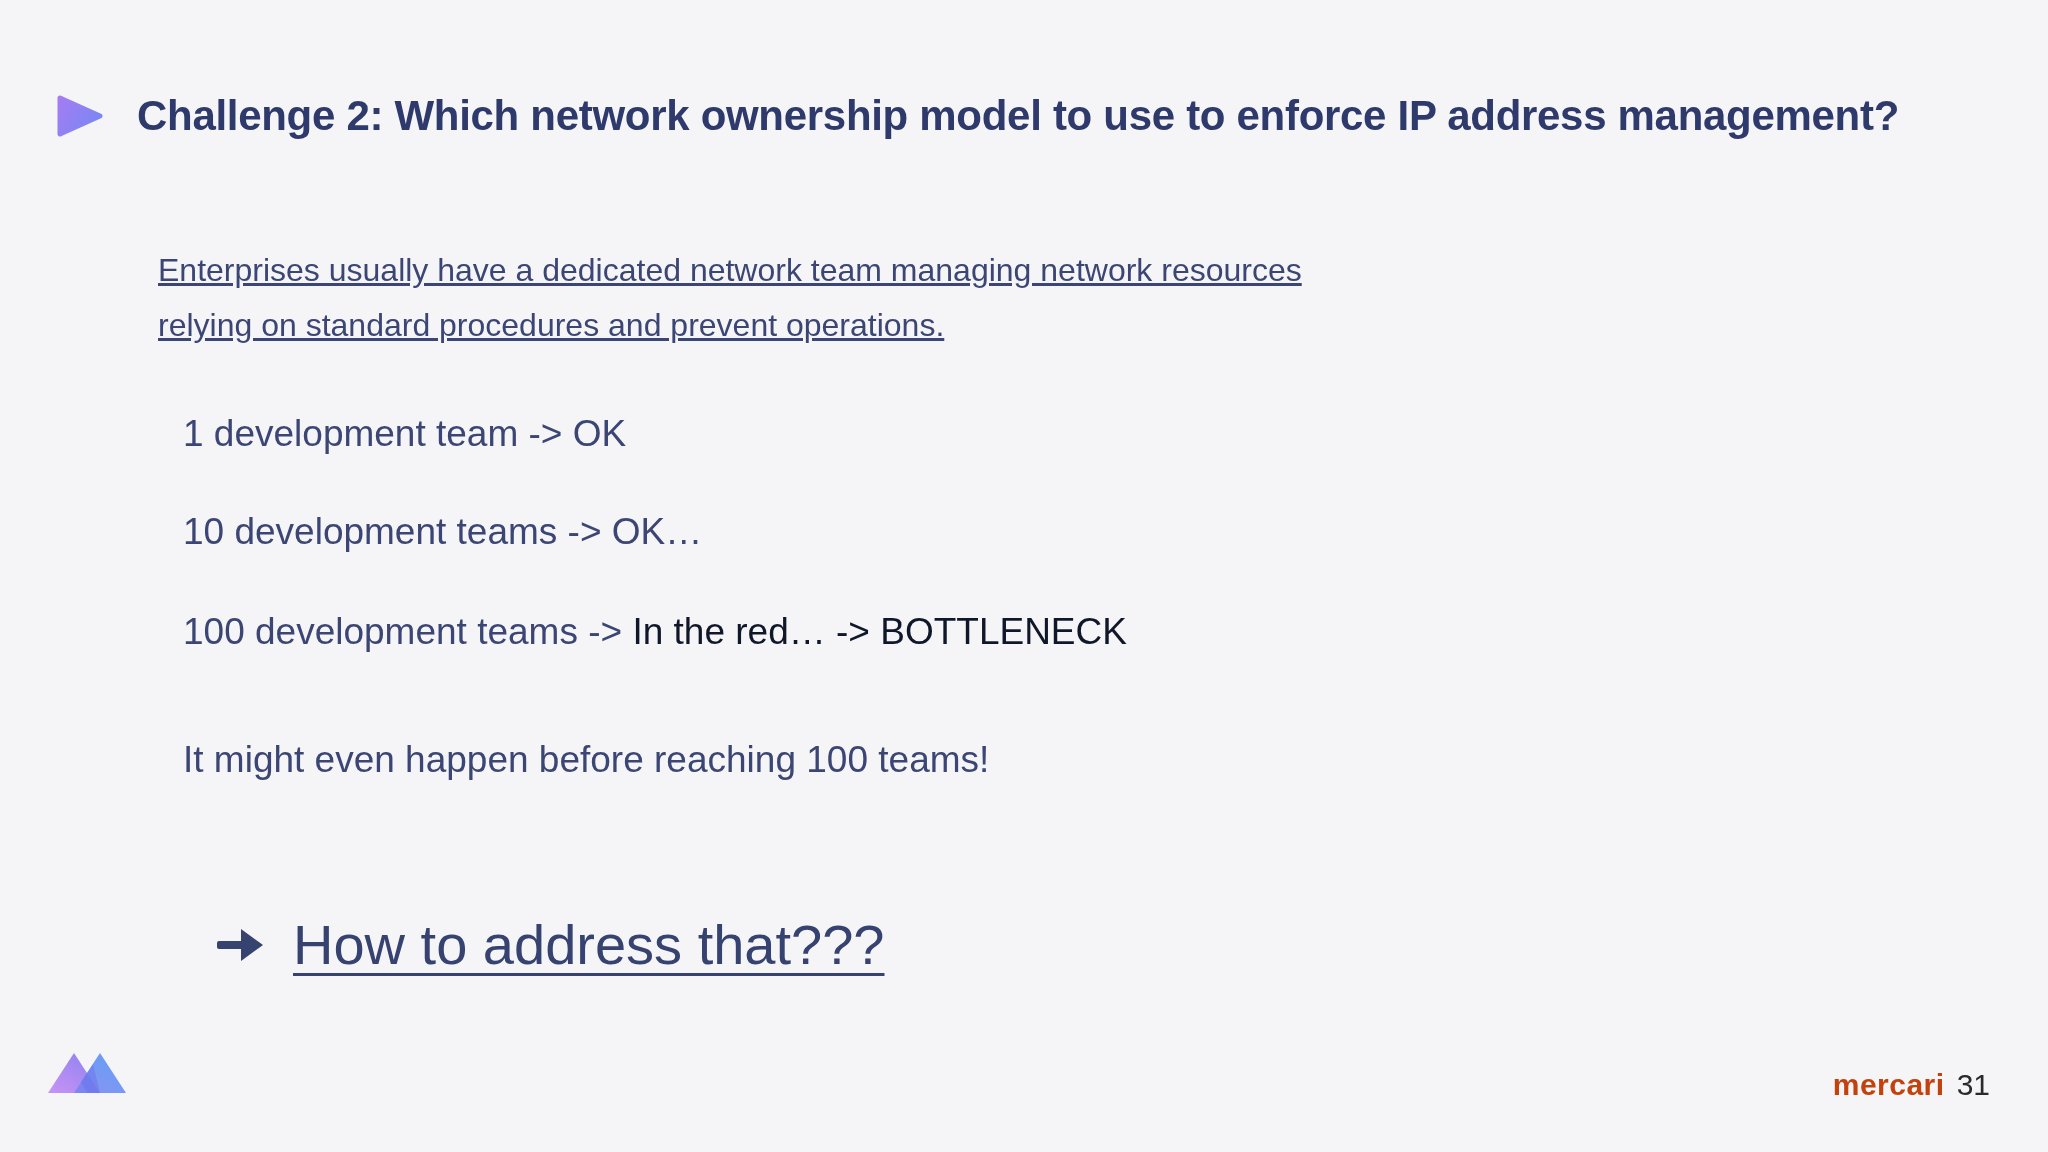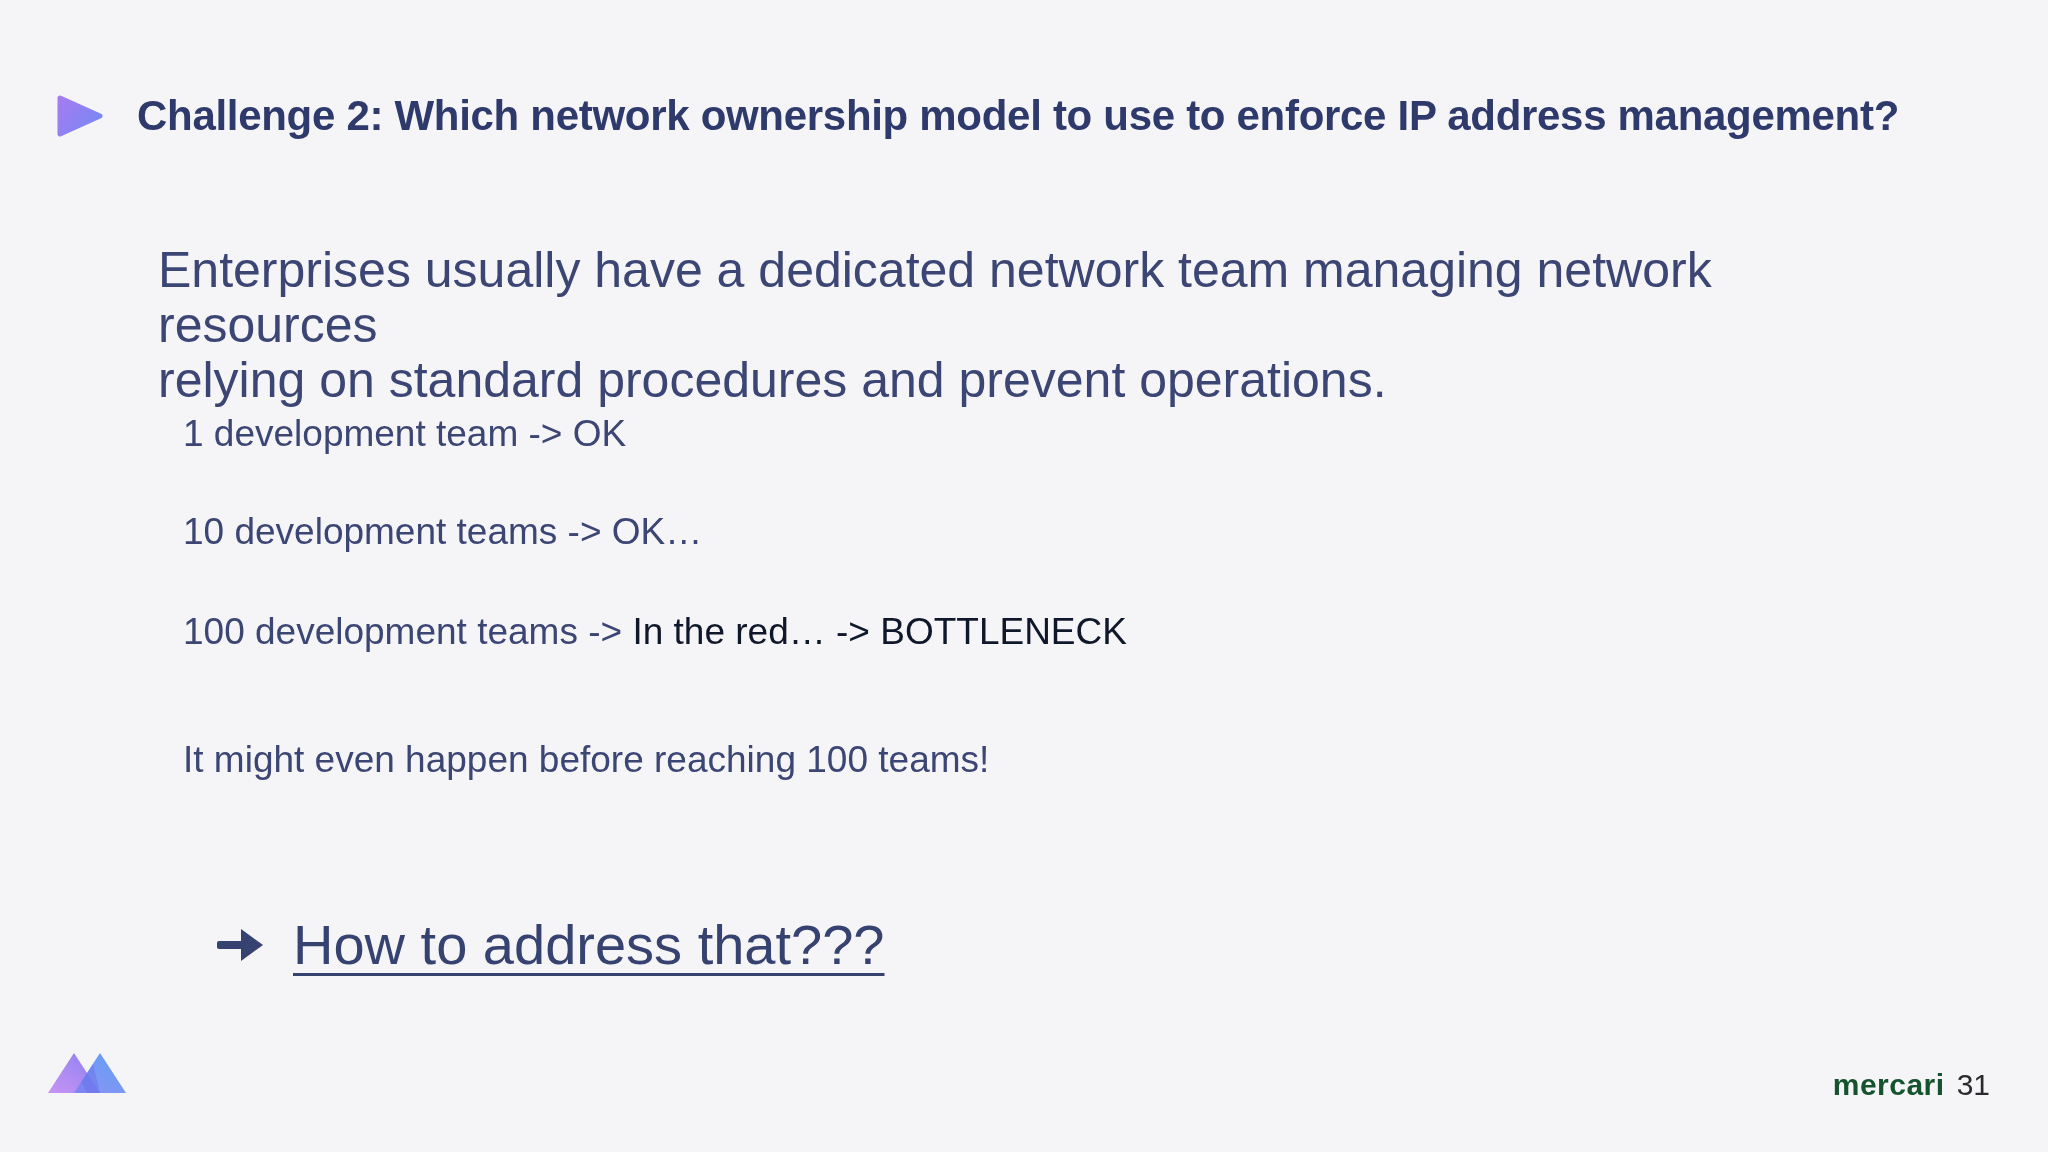--- a/index.html
+++ b/index.html
@@ -33,23 +33,24 @@
     white-space: nowrap;
     line-height: 48px;
   }
 
   
   .paragraph {
     position: absolute;
     left: 158px;
     top: 243px;
     width: 1700px;
-    font-size: 50px;
+    font-size: 32px;
     line-height: 55px;
     color: #3b4674;
+    text-decoration: underline;
   }
 
   
   .item {
     position: absolute;
     left: 183px;
     font-size: 37px;
     line-height: 46px;
     color: #3b4674;
     white-space: nowrap;
@@ -93,21 +94,21 @@
     right: 58px;
     top: 1068px;
     display: flex;
     align-items: baseline;
     gap: 12px;
   }
   .brand-wordmark {
     font-size: 30px;
     font-weight: bold;
     letter-spacing: 0.5px;
-    color: #14532d;
+    color: #c2410c;
   }
   .page-number {
     font-size: 30px;
     color: #2a2a2e;
     text-align: right;
   }
 </style>
 </head>
 <body>
 

